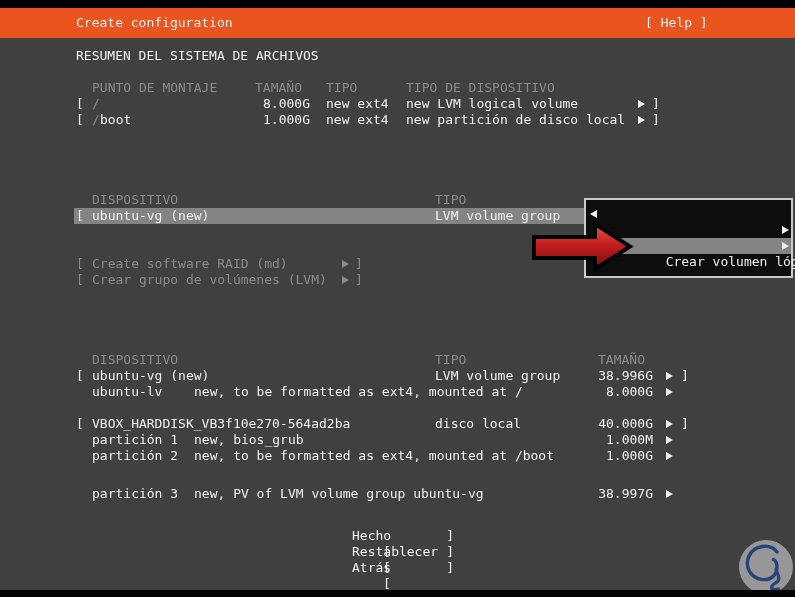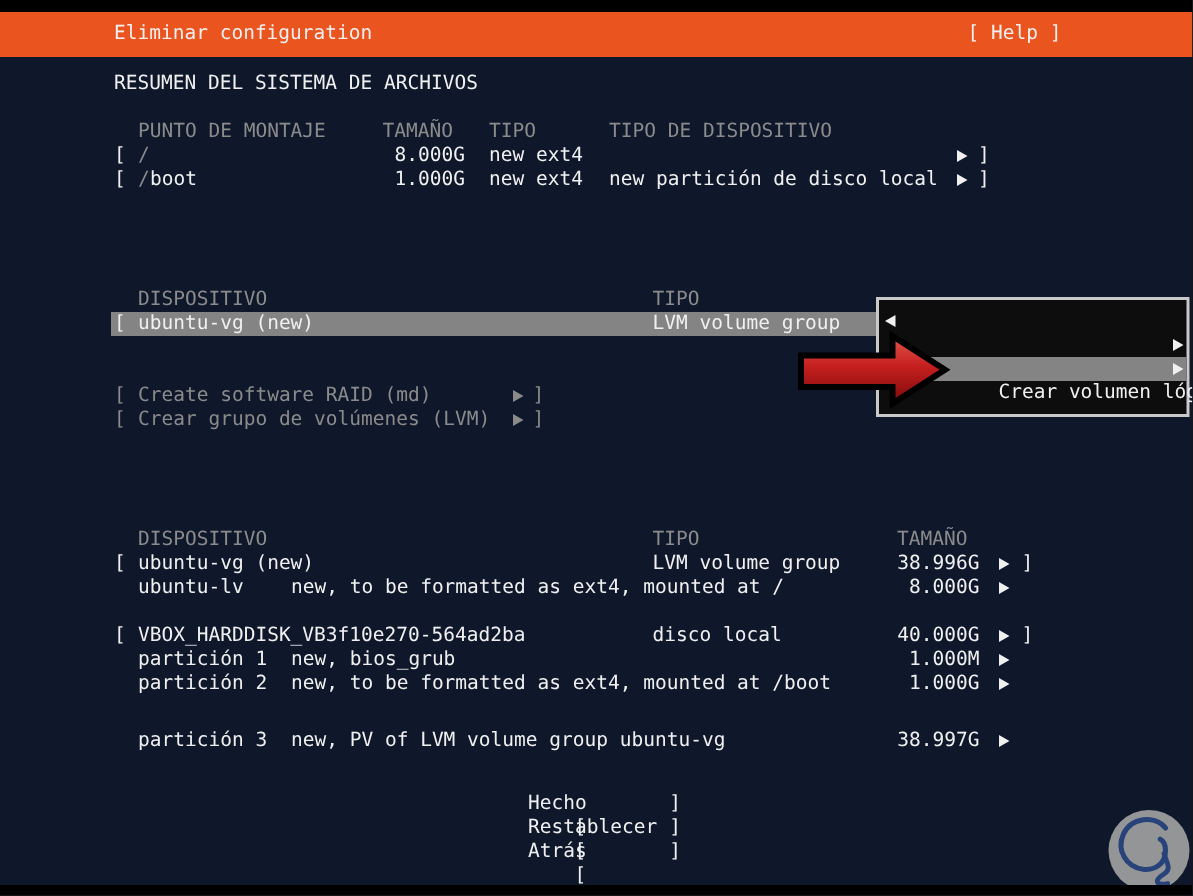--- a/index.html
+++ b/index.html
@@ -1,21 +1,21 @@
 <!DOCTYPE html>
 <html><head>
 <meta charset="utf-8">
 <style>
   html,body{margin:0;padding:0;background:#222;}
   .screen{position:relative;width:795px;height:597px;background:#000;overflow:hidden;
           font-family:"DejaVu Sans Mono","Liberation Mono",monospace;font-size:13px;color:#f0f0f0;}
   .titlebar{position:absolute;left:0;top:8px;width:795px;height:30px;background:#e9541f;}
   .tb-title{position:absolute;left:76px;top:0;line-height:30px;white-space:pre;}
   .tb-help{position:absolute;left:645px;top:0;line-height:30px;white-space:pre;cursor:pointer;}
-  .main{position:absolute;left:0;top:38px;width:795px;height:552px;background:#0f172a;overflow:hidden;}
+  .main{position:absolute;left:0;top:38px;width:795px;height:552px;background:#404040;overflow:hidden;}
   .line{position:absolute;left:0;width:795px;height:16px;line-height:16px;white-space:pre;}
   .c{position:absolute;top:0;}
   .dim{color:#8b8b8b;text-align:right;}
   .hlband{position:absolute;left:74px;top:0;width:510px;height:16px;background:#848484;}
   .tri{position:absolute;top:4px;width:0;height:0;border-top:4px solid transparent;border-bottom:4px solid transparent;}
   .tri-r{border-left:7px solid #f0f0f0;}
   .tri-r.dimtri{border-left-color:#8b8b8b;}
   .tri-l{position:absolute;top:4px;width:0;height:0;border-top:4px solid transparent;border-bottom:4px solid transparent;border-right:7px solid #f0f0f0;}
   .menu{position:absolute;left:584px;top:160px;width:209px;height:80px;box-sizing:border-box;
         border:2px solid #c9c9c9;background:#0d0d0d;padding:6px 0;z-index:5;}
@@ -27,41 +27,42 @@
   .btn .rb{position:absolute;right:0;top:0;}
   .btn .lbl{position:absolute;left:16px;top:0;}
   .overlay{position:absolute;z-index:9;}
 </style>
 </head>
 <body>
 
 <div class="screen">
 
   <div class="titlebar">
-    <span class="tb-title">Eliminar configuration</span>
+    <span class="tb-title">Create configuration</span>
     <span class="tb-help">[ Help ]</span>
   </div>
 
   <div class="main">
 
     <div class="line" style="top:10px">
       <span class="c" style="left:76px">RESUMEN DEL SISTEMA DE ARCHIVOS</span>
     </div>
     <div class="line dim" style="top:42px">
       <span class="c" style="left:92px">PUNTO DE MONTAJE</span>
       <span class="c" style="left:255px">TAMAÑO</span>
       <span class="c" style="left:326px">TIPO</span>
       <span class="c" style="left:406px">TIPO DE DISPOSITIVO</span>
     </div>
     <div class="line" style="top:58px">
       <span class="c" style="left:76px">[</span>
       <span class="c dim" style="left:92px">/</span>
       <span class="c" style="left:100px"></span>
       <span class="c" style="right:485px">8.000G</span>
       <span class="c" style="left:326px">new ext4</span>
+      <span class="c" style="left:406px">new LVM logical volume</span>
       <span class="tri tri-r" style="left:638px"></span>
       <span class="c" style="left:652px">]</span>
     </div>
     <div class="line" style="top:74px">
       <span class="c" style="left:76px">[</span>
       <span class="c dim" style="left:92px">/</span>
       <span class="c" style="left:100px">boot</span>
       <span class="c" style="right:485px">1.000G</span>
       <span class="c" style="left:326px">new ext4</span>
       <span class="c" style="left:406px">new partición de disco local</span>

